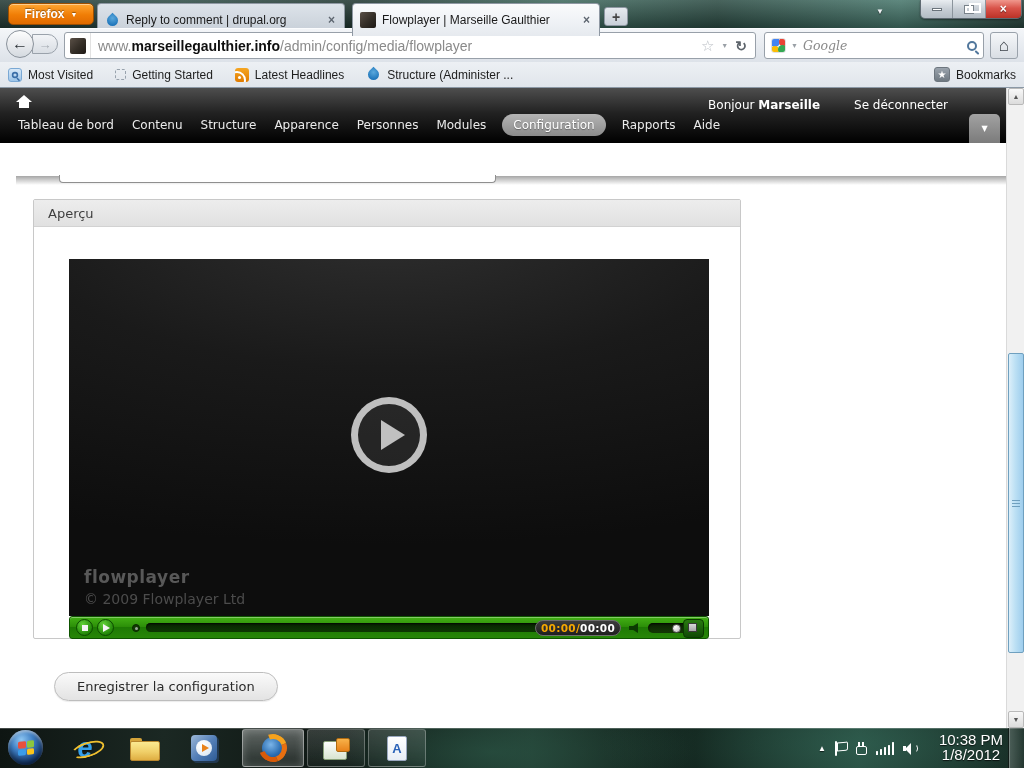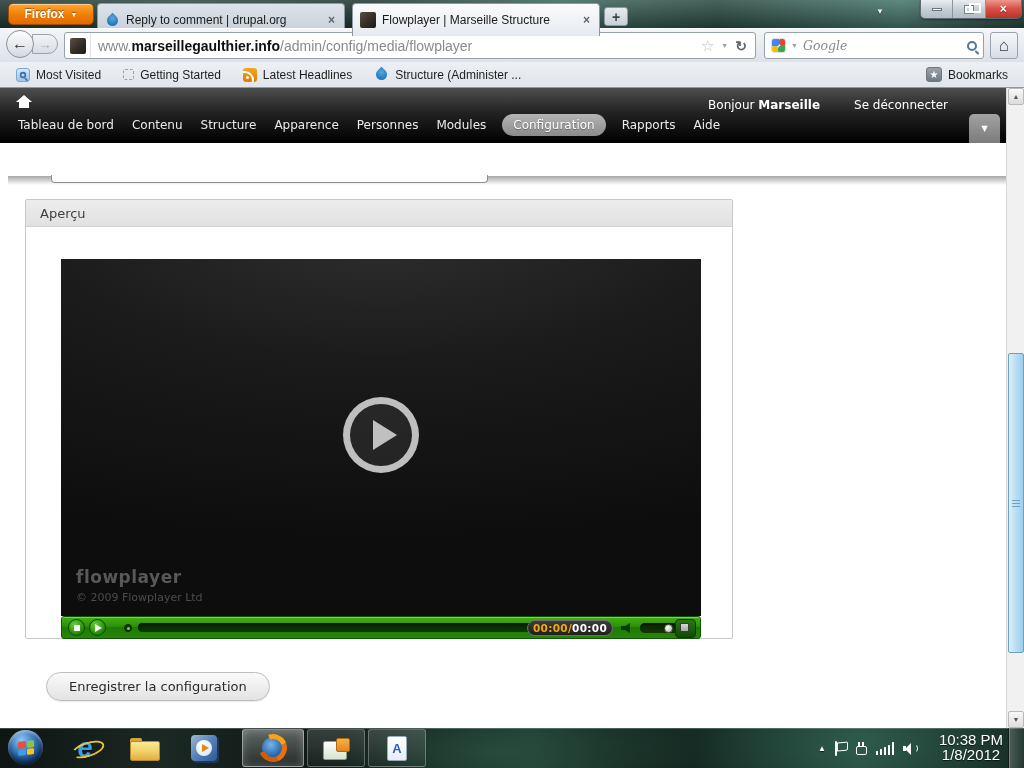--- a/index.html
+++ b/index.html
@@ -73,21 +73,21 @@
   .search-input::placeholder { color:#8a8a8a; font-style:italic; font-family:"DejaVu Serif", serif; }
   .mag { display:inline-block; width:10px; height:10px; border:2px solid #51779c; border-radius:50%; position:relative; }
   .mag::after { content:""; position:absolute; width:2px; height:5px; background:#51779c; left:7px; top:7px; transform:rotate(-45deg); border-radius:1px; }
   .homebtn { left:990px; top:32px; width:28px; height:27px; border:1px solid #9aa2ab; border-radius:3px;
     background:linear-gradient(180deg,#f5f7f9,#d9dee4); display:flex; align-items:center; justify-content:center;
     color:#3a4047; font-size:17px; font-weight:bold; }
 
   
   .bookmarksbar { left:0; top:62px; width:1024px; height:26px;
     background:linear-gradient(180deg,#edf0f4,#e0e5eb); border-bottom:1px solid #8b98a5;
-    display:flex; align-items:center; padding:0 16px; gap:22px; font-size:12px; color:#1d1d1d; }
+    display:flex; align-items:center; padding:0 8px; gap:22px; font-size:12px; color:#1d1d1d; }
   .bm-item { display:flex; align-items:center; gap:6px; }
   .bm-mv { width:14px; height:14px; border-radius:3px; border:1px solid #7aa8d4;
     background:linear-gradient(180deg,#d7e8f8,#9cc4e8); display:flex; align-items:center; justify-content:center; }
   .bm-mv .mag { width:8px; height:8px; border-color:#3a6ea8; transform:scale(.8); }
   .bm-mv .mag::after { background:#3a6ea8; left:5px; top:5px; }
   .bm-gs { width:11px; height:11px; border:1px dashed #98a2ad; border-radius:2px; }
   .bm-rss { width:14px; height:14px; background:linear-gradient(180deg,#f5a623,#e07b00); border-radius:3px; position:relative; overflow:hidden; }
   .bm-rss::before { content:""; position:absolute; left:-7px; bottom:-7px; width:14px; height:14px; border:2.5px solid #fff; border-radius:50%; }
   .bm-rss::after { content:""; position:absolute; left:3px; bottom:3px; width:3px; height:3px; background:#fff; border-radius:50%; }
   .bm-right { margin-left:auto; display:flex; align-items:center; gap:6px; }
@@ -110,36 +110,36 @@
     background:linear-gradient(180deg,#a2a2a2,#7b7b7b); display:flex; align-items:center; justify-content:center;
     color:#fff; font-size:8px; }
 
   
   .shortcutbar { left:0; top:143px; width:1024px; height:33px; font-family:"DejaVu Sans", sans-serif;
     background:linear-gradient(180deg,#7b7b7b,#585858); display:flex; align-items:center; padding:0 18px; gap:26px;
     font-size:12px; color:#fff; }
   .sc-edit { margin-left:auto; margin-right:20px; color:#e3e3e3; }
 
   
-  .content { left:8px; top:176px; width:916px; height:552px; background:#fff; font-family:"DejaVu Sans", sans-serif;border-radius:11px; }
+  .content { left:16px; top:176px; width:916px; height:552px; background:#fff; font-family:"DejaVu Sans", sans-serif;border-radius:11px; }
   .content-shadow { left:0; top:0; width:1006px; height:9px; background:linear-gradient(180deg, rgba(0,0,0,.35), rgba(0,0,0,0)); }
   .partial-field { left:43px; top:-1px; width:437px; height:8px; background:#fff; border:1px solid #8f8f8f; border-top:none; border-radius:0 0 4px 4px; z-index:2; }
   .fieldset { left:17px; top:23px; width:708px; height:440px; border:1px solid #c8c8c8; border-radius:2px; background:#fff; }
   .legend { left:0; top:0; width:100%; height:27px; background:linear-gradient(180deg,#ededed,#e1e1e1);
     border-bottom:1px solid #d2d2d2; display:flex; align-items:center; padding-left:14px; font-size:13px; color:#3f3f3f; }
 
   .player { left:35px; top:59px; width:640px; height:380px; }
   .video-area { left:0; top:0; width:640px; height:357px;
     background:radial-gradient(ellipse 130% 90% at 50% -10%, #2f2f2f 0%, #1a1a1a 45%, #0d0d0d 100%); }
   .bigplay { left:282px; top:138px; width:76px; height:76px; border-radius:50%;
     border:7px solid rgba(205,205,205,.92); background:rgba(70,70,70,.35); display:flex; align-items:center; justify-content:center; }
   .bigplay-tri { width:0; height:0; border-top:15px solid transparent; border-bottom:15px solid transparent;
     border-left:24px solid rgba(205,205,205,.92); margin-left:7px; }
   .fp-logo { left:15px; top:308px; font-size:17px; font-weight:bold; color:#585858; letter-spacing:.5px; }
-  .fp-copy { left:15px; top:332px; font-size:11px; color:#4c4c4c; }
+  .fp-copy { left:15px; top:332px; font-size:14px; color:#4c4c4c; }
 
   .controlbar { left:0; top:357px; width:640px; height:23px; border-radius:3px; border:1px solid #0e5400;
     background:linear-gradient(180deg,#43b115 0%,#2d9009 45%,#1e7a04 50%,#278608 100%);
     box-shadow:inset 0 1px 0 rgba(255,255,255,.35); }
   .cb-circle { width:17px; height:17px; border-radius:50%; border:1px solid #0c4a00;
     background:radial-gradient(circle at 38% 30%, #63d239 0%, #1e8205 75%);
     display:flex; align-items:center; justify-content:center; position:absolute; top:2px; }
   .cb-stop { left:6px; } .cb-play { left:27px; }
   .cb-sq { width:6px; height:6px; background:#f4f4f4; }
   .cb-tri { width:0; height:0; border-top:4px solid transparent; border-bottom:4px solid transparent; border-left:7px solid #f4f4f4; margin-left:2px; }
@@ -241,21 +241,21 @@
       <span>Firefox</span>
       <span class="ff-caret">▼</span>
     </div>
     <div class="abs tab tab-inactive">
       <span class="drupal-drop"></span>
       <span class="tab-title">Reply to comment | drupal.org</span>
       <span class="tab-close">×</span>
     </div>
     <div class="abs tab tab-active">
       <span class="favicon-site"></span>
-      <span class="tab-title">Flowplayer | Marseille Structure</span>
+      <span class="tab-title">Flowplayer | Marseille Gaulthier</span>
       <span class="tab-close">×</span>
     </div>
     <div class="abs newtab">+</div>
     <span class="abs tablist-caret">▼</span>
     <div class="abs wincontrols">
       <div class="winbtn winbtn-min">
           <span class="min-bar"></span>
         </div>
       <div class="winbtn winbtn-restore">
           <span class="restore-g"></span>

